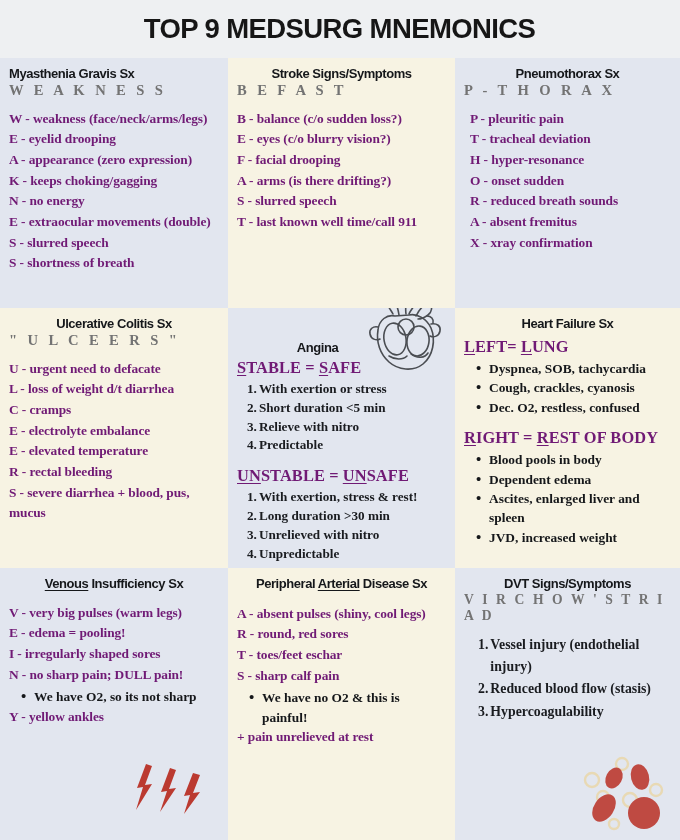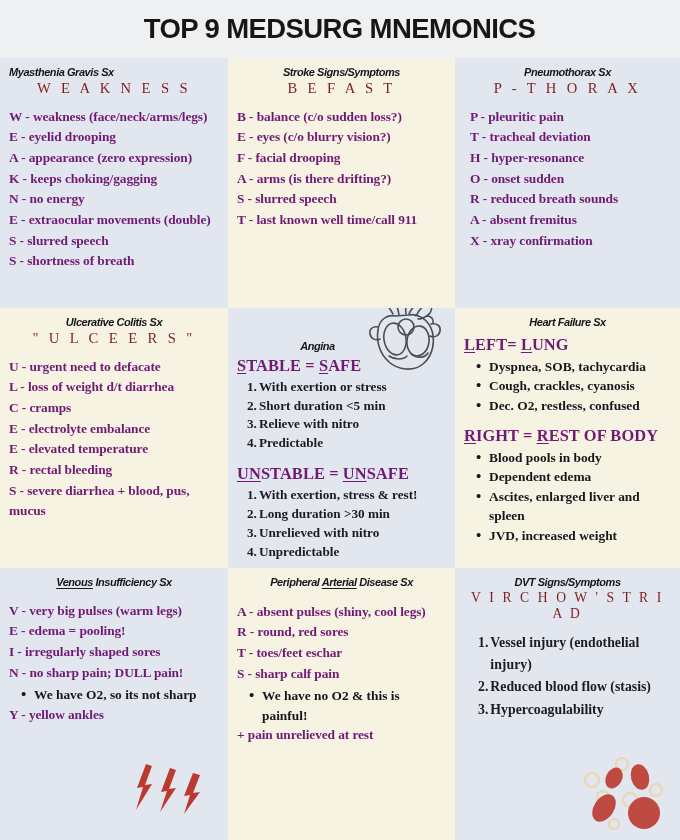--- a/index.html
+++ b/index.html
@@ -46,36 +46,34 @@
     position: relative;
     overflow: hidden;
     padding: 9px 9px 4px 9px;
   }
   .bg-cream { background: #f7f3e3; }
   .bg-blue  { background: #e2e6ef; }
 
   .cell-title {
     font-family: "Liberation Sans", sans-serif;
     font-weight: bold;
-    font-size: 11px;
+    font-size: 13px;
     letter-spacing: -0.45px;
     color: #15171a;
     text-align: center;
     line-height: 1.06;
     margin-bottom: 1px;
-    font-style: italic;
   }
   .cell-title.left { text-align: left; }
   .cell-subtitle {
     font-family: "Liberation Serif", serif;
-    font-weight: normal;
+    font-weight: bold;
     font-size: 14.6px;
     letter-spacing: 3.4px;
-    color: #7f1d1d;
-    text-align: center;
+    color: #737373;
     margin-bottom: 10px;
   }
   .u { text-decoration: underline; text-underline-offset: 1.5px; }
 
   .list { list-style: none; }
   .list li {
     font-family: "Liberation Serif", serif;
     font-weight: bold;
     font-size: 13.4px;
     color: #701a75;

